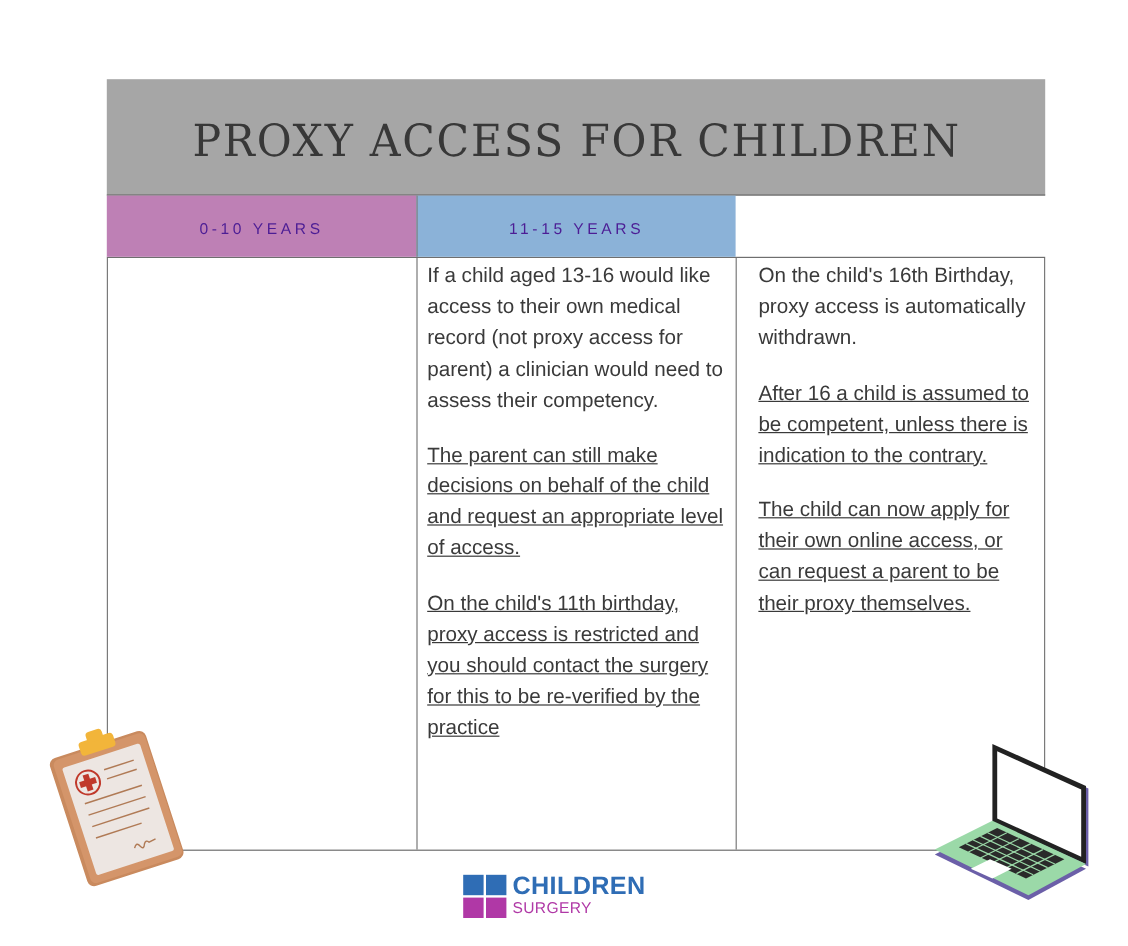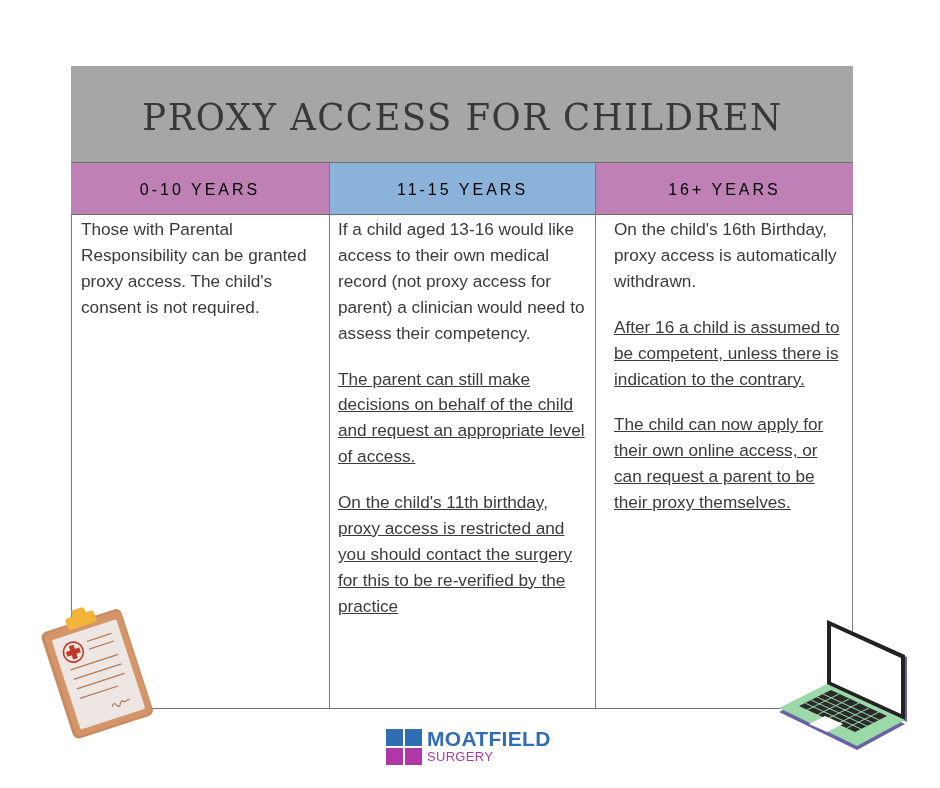--- a/index.html
+++ b/index.html
@@ -1,20 +1,20 @@
 <!DOCTYPE html>
 <html><head>
 <meta charset="utf-8">
 <style>
   * { box-sizing: border-box; margin: 0; padding: 0; }
   html, body { width: 940px; height: 788px; background: #ffffff; overflow: hidden; }
   body { position: relative; font-family: "DejaVu Sans", "Liberation Sans", sans-serif; color: #3a3a3a; }
 
   .poster {
-    position: absolute; left: 71px; top: 66px; width: 782px; height: 564px;
+    position: absolute; left: 89px; top: 66px; width: 782px; height: 564px;
   }
   .title-bar {
     position: absolute; left: 0; top: 0; width: 782px; height: 97px;
     background: #a6a6a6; border-bottom: 1px solid #6e6e6e;
     display: flex; align-items: center; justify-content: center;
   }
   .title-text {
     font-family: "DejaVu Serif", "Liberation Serif", serif;
     font-size: 37px; letter-spacing: 1.5px; color: #383838;
     transform: scaleX(0.96);
@@ -22,21 +22,21 @@
     padding-top: 6px;
   }
 
   .header-row {
     position: absolute; left: 0; top: 97px; width: 782px; height: 52px;
     display: flex; border-bottom: 1px solid #6e6e6e;
   }
   .hcell {
     height: 100%; display: flex; align-items: center; justify-content: center;
     font-family: "Liberation Sans", sans-serif;
-    font-size: 16px; letter-spacing: 3px; color: #000000;
+    font-size: 13px; letter-spacing: 3px; color: #4c1d95;
     padding-top: 3px;
   }
   .hcell + .hcell { border-left: 1px solid #7a7a7a; }
   .col1 { width: 258px; }
   .col2 { width: 266px; }
   .col3 { width: 258px; }
 
   .body-row {
     position: absolute; left: 0; top: 149px; width: 782px; height: 494px;
     display: flex; border-left: 1px solid #7a7a7a; border-right: 1px solid #7a7a7a;
@@ -80,26 +80,24 @@
 <body>
 
 <div class="poster">
   <div class="title-bar">
     <h1 class="title-text">PROXY ACCESS FOR CHILDREN</h1>
   </div>
 
   <div class="header-row">
     <div class="hcell col1" style="background:#be80b5">0-10 YEARS</div>
     <div class="hcell col2" style="background:#8bb2d8">11-15 YEARS</div>
-    <div class="hcell col3" style="background:#be80b5">16+ YEARS</div>
   </div>
 
   <div class="body-row">
     <div class="bcell col1">
-      <p>Those with Parental Responsibility can be granted proxy access. The child's consent is not required.</p>
     </div>
     <div class="bcell col2">
       <p>If a child aged 13-16 would like access to their own medical record (not proxy access for parent) a clinician would need to assess their competency.</p>
       <p>The parent can still make decisions on behalf of the child and request an appropriate level of access.</p>
       <p>On the child's 11th birthday, proxy access is restricted and you should contact the surgery for this to be re-verified by the practice</p>
     </div>
     <div class="bcell col3">
       <p>On the child's 16th Birthday, proxy access is automatically withdrawn.</p>
       <p>After 16 a child is assumed to be competent, unless there is indication to the contrary.</p>
       <p>The child can now apply for their own online access, or can request a parent to be their proxy themselves.</p>
@@ -157,16 +155,16 @@
 </div>
 
 <div class="logo">
   <div class="logo-mark">
     <span style="left:0;top:0;background:#2f6db5"></span>
     <span style="left:19px;top:0;background:#2f6db5"></span>
     <span style="left:0;top:19px;background:#b038a6"></span>
     <span style="left:19px;top:19px;background:#b038a6"></span>
   </div>
   <div class="logo-text">
-    <span class="logo-name">MOATFIELD</span>
+    <span class="logo-name">CHILDREN</span>
     <span class="logo-sub">SURGERY</span>
   </div>
 </div>
 
 </body></html>

